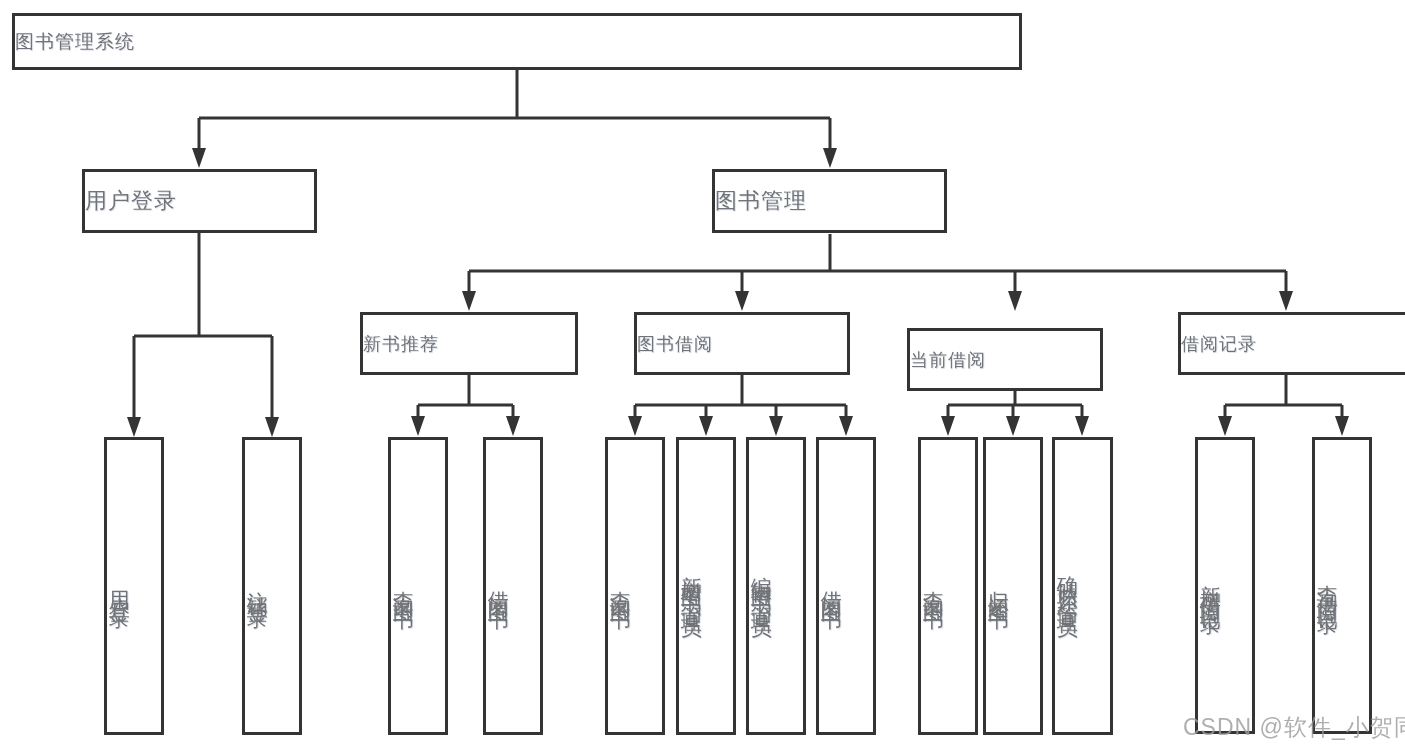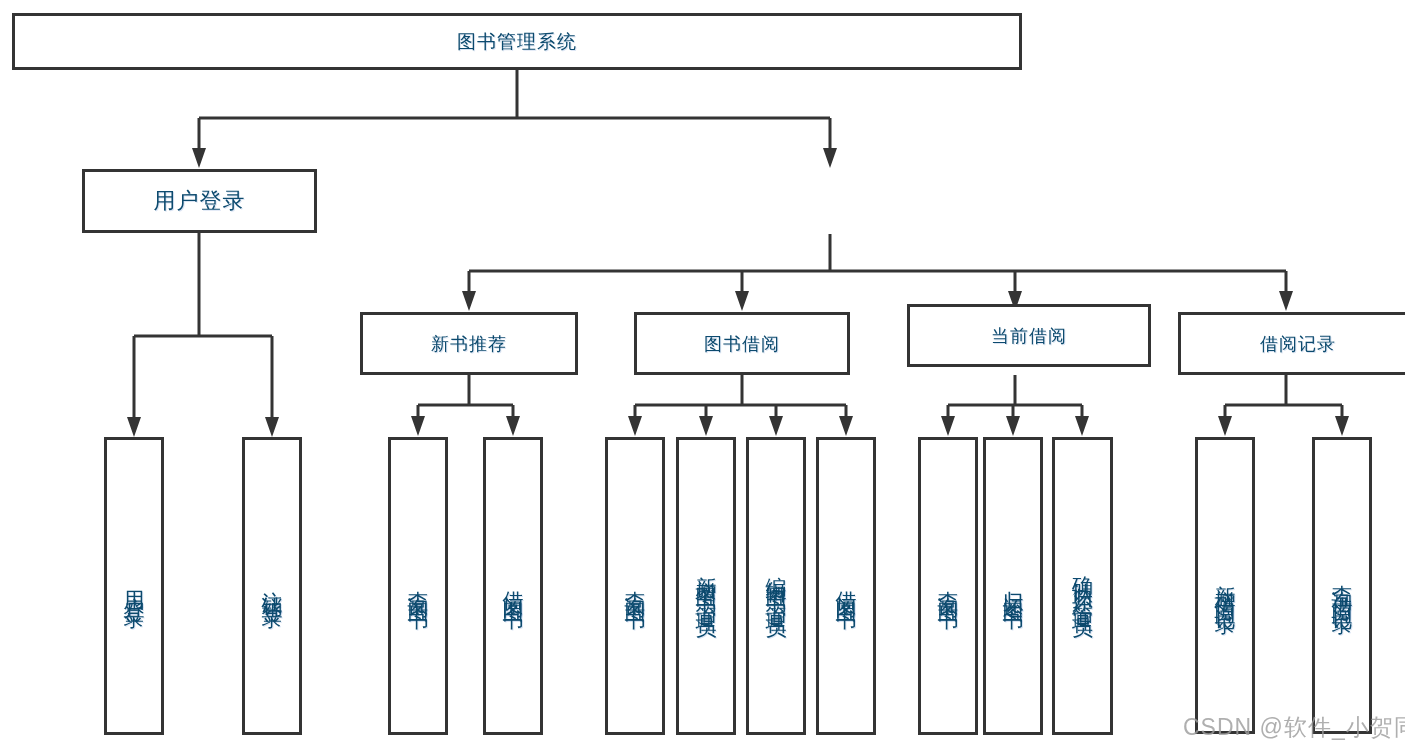--- a/index.html
+++ b/index.html
@@ -11,22 +11,22 @@
     overflow:hidden;
   }
   .wires{position:absolute;left:0;top:0;}
   .box{
     position:absolute;
     box-sizing:border-box;
     background:#fff;
     border:3px solid #343434;
     display:flex;
     align-items:center;
-    justify-content:center;
-    color:#0c4a6e;
+    justify-content:flex-start;
+    color:#737373;
   }
   .box span{
     text-shadow:1px 1px 0 rgba(140,170,220,0.30);
     white-space:nowrap;
   }
   .rootbox span{font-size:19px;letter-spacing:1px;}
   .l2box  span{font-size:22px;letter-spacing:1px;}
   .l3box  span{font-size:18px;letter-spacing:1px;}
   .vbox span{
     writing-mode:vertical-rl;
@@ -88,28 +88,31 @@
     </g>
   </svg>
 
   <div class="box rootbox" style="left:12px;top:13px;width:1010px;height:57px">
     <span>图书管理系统</span>
   </div>
 
   <div class="box l2box" style="left:82px;top:169px;width:235px;height:64px">
     <span>用户登录</span>
   </div>
+  <div class="box l2box" style="left:712px;top:169px;width:235px;height:64px">
+    <span>图书管理</span>
+  </div>
 
   <div class="box l3box" style="left:360px;top:312px;width:218px;height:63px">
     <span>新书推荐</span>
   </div>
   <div class="box l3box" style="left:634px;top:312px;width:216px;height:63px">
     <span>图书借阅</span>
   </div>
-  <div class="box l3box" style="left:907px;top:304px;width:244px;height:63px">
+  <div class="box l3box" style="left:907px;top:328px;width:196px;height:63px">
     <span>当前借阅</span>
   </div>
   <div class="box l3box" style="left:1178px;top:312px;width:240px;height:63px">
     <span>借阅记录</span>
   </div>
 
   <div class="box vbox" style="left:104px;top:437px;width:60px;height:298px">
     <span>用户登录</span>
   </div>
   <div class="box vbox" style="left:242px;top:437px;width:60px;height:298px">

